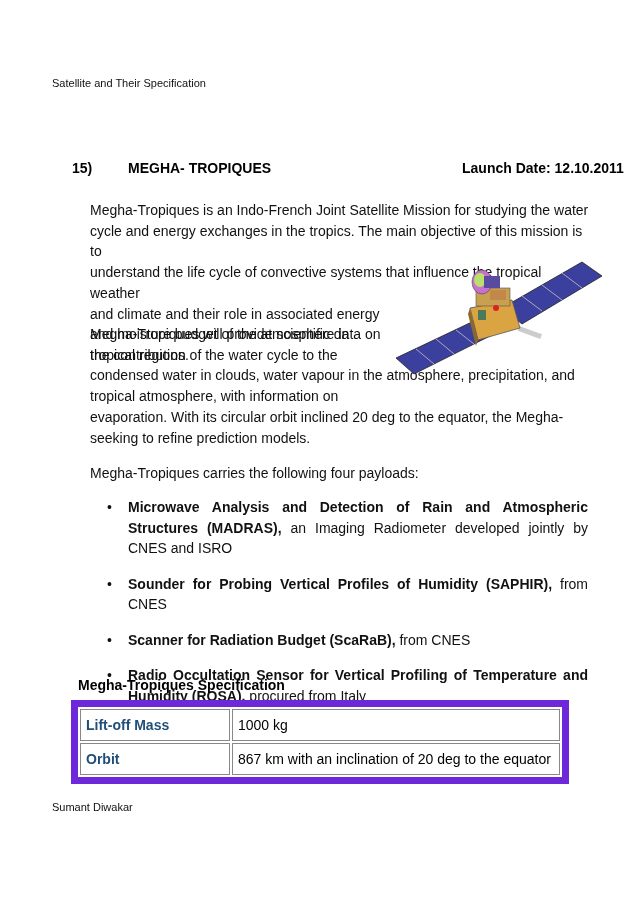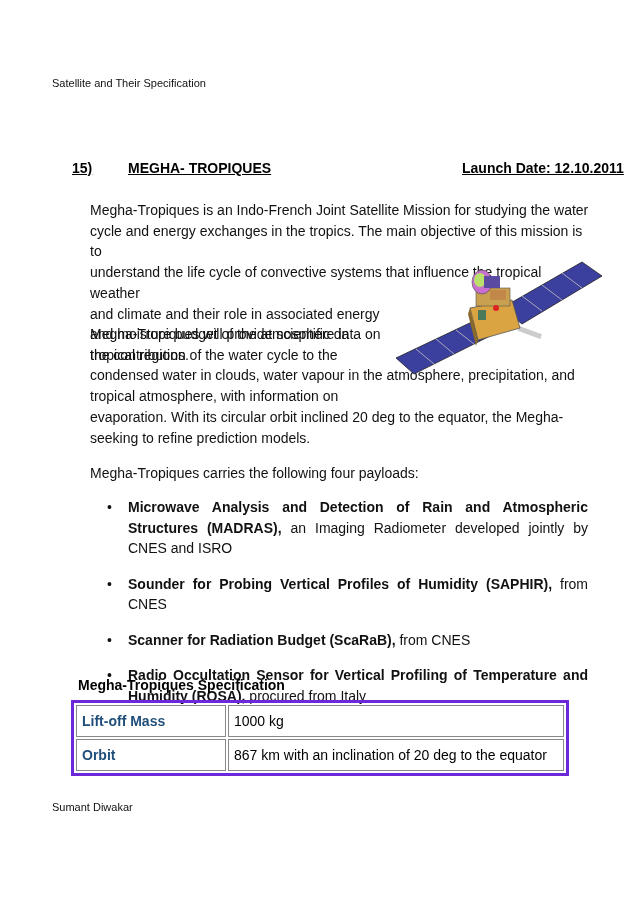--- a/index.html
+++ b/index.html
@@ -1,34 +1,34 @@
 <!DOCTYPE html>
 <html><head>
 <meta charset="utf-8">
 <style>
   html, body { margin:0; padding:0; background:#ffffff; }
   body { width:638px; height:903px; position:relative; overflow:hidden;
          font-family:"Liberation Sans", sans-serif; color:#000; }
   .abs { position:absolute; }
   .header-text { left:52px; top:77px; font-size:11px; color:#111;text-align:right; }
-  .title-row { top:160px; font-size:14px; font-weight:bold;text-decoration:underline; }
+  .title-row { top:160px; font-size:14px; font-weight:bold; }
   .num { left:72px; }
   .ttl { left:128px; }
   .launch { left:432px;padding-left:30px; }
   .para { left:90px; font-size:14px; line-height:20.7px; color:#111; }
   .p1 { top:200px; width:500px; }
   .p2 { top:324px; width:500px; }
   .p3 { top:463px; }
   ul.payloads { position:absolute; left:90px; top:497px; width:498px; margin:0; padding:0; list-style:none;
                 font-size:14px; line-height:20.5px; color:#111; }
   ul.payloads li { position:relative; padding-left:38px; text-align:justify; margin-bottom:15px; }
   ul.payloads li .bullet { position:absolute; left:17px; top:0; }
   .spec-title { left:78px; top:677px; font-size:14px; font-weight:bold; }
   table.spec { position:absolute; left:71px; top:700px; width:498px; border-collapse:separate; border-spacing:2px;
-               border:3px solid #6d28d9; font-size:14px; }
+               border:7px solid #6d28d9; font-size:14px; }
   table.spec td { border:1px solid #888; height:30px; padding:0 5px; vertical-align:middle; }
   table.spec td.k { width:138px; color:#1f4e79; font-weight:bold; }
   .footer-text { left:52px; top:801px; font-size:11px; color:#111; }
   .sat { left:392px; top:250px; width:212px; height:128px; }
 </style>
 </head>
 <body>
 
 <div class="abs header-text">Satellite and Their Specification</div>
 

